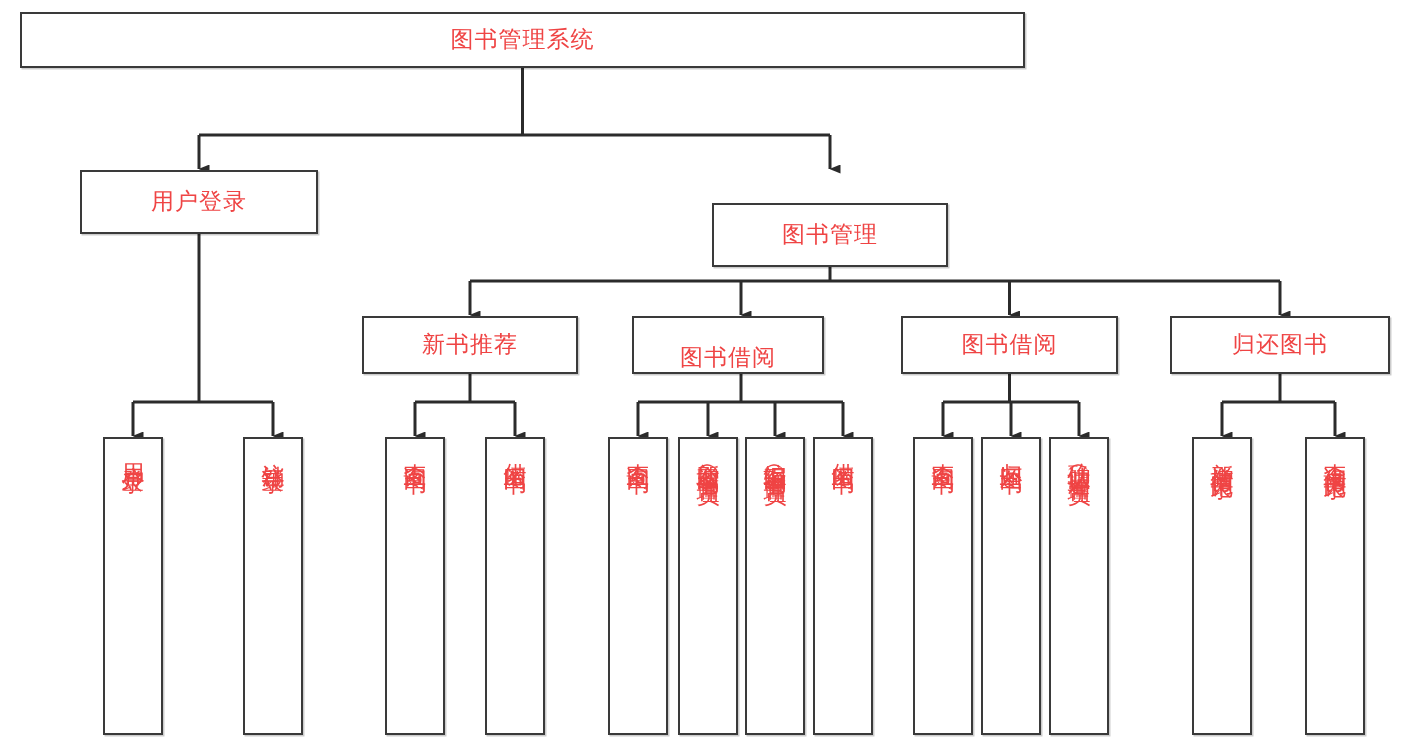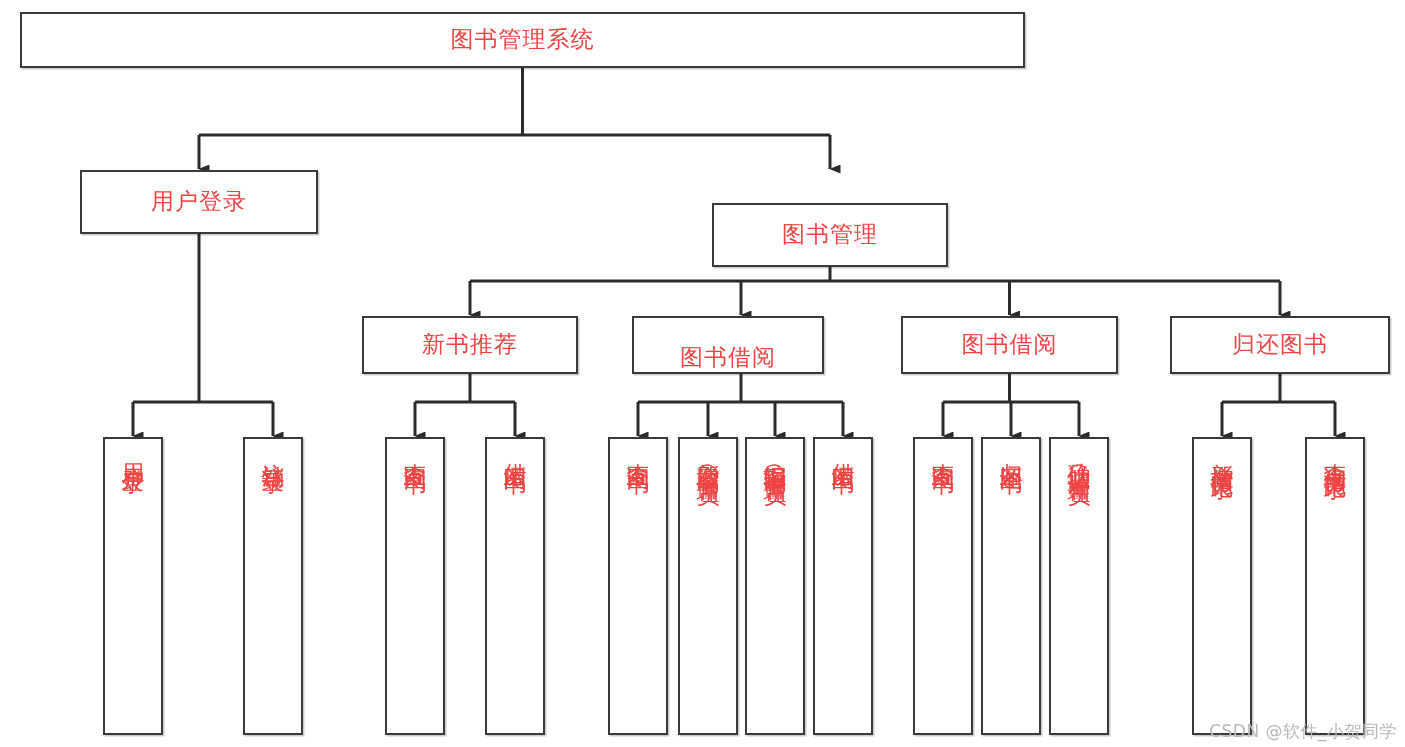--- a/index.html
+++ b/index.html
@@ -176,14 +176,13 @@
         <span class="node-label">确认归还（管理员）</span>
       </div>
       <div class="node vertical" style="left: 1192px; top: 437px; width: 60px; height: 298px;">
         <span class="node-label">新增借阅记录</span>
       </div>
       <div class="node vertical" style="left: 1305px; top: 437px; width: 60px; height: 298px;">
         <span class="node-label">查询借阅记录</span>
       </div>
     </div>
 
-  <div class="watermark">CSDN @软件_小贺同学</div>
 </div>
 
 </body></html>

